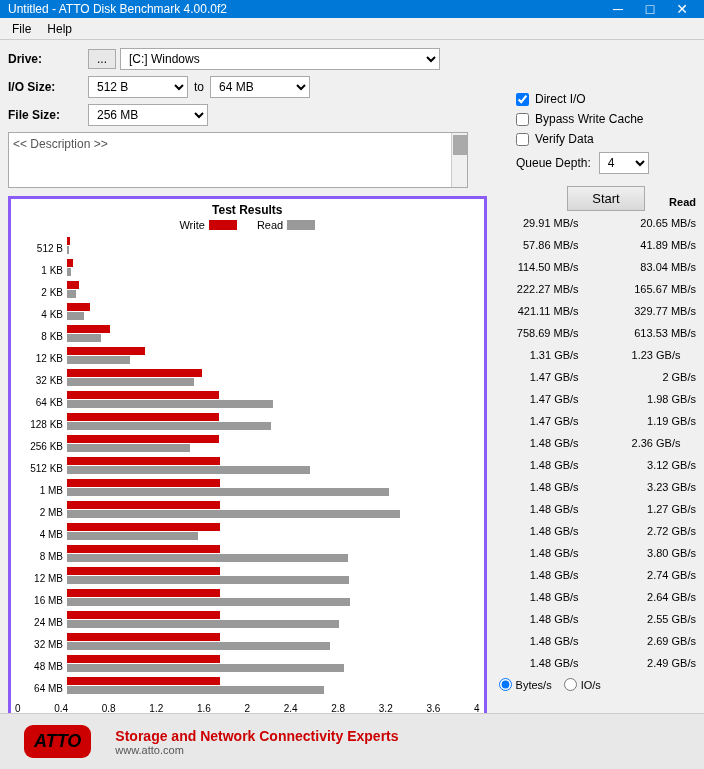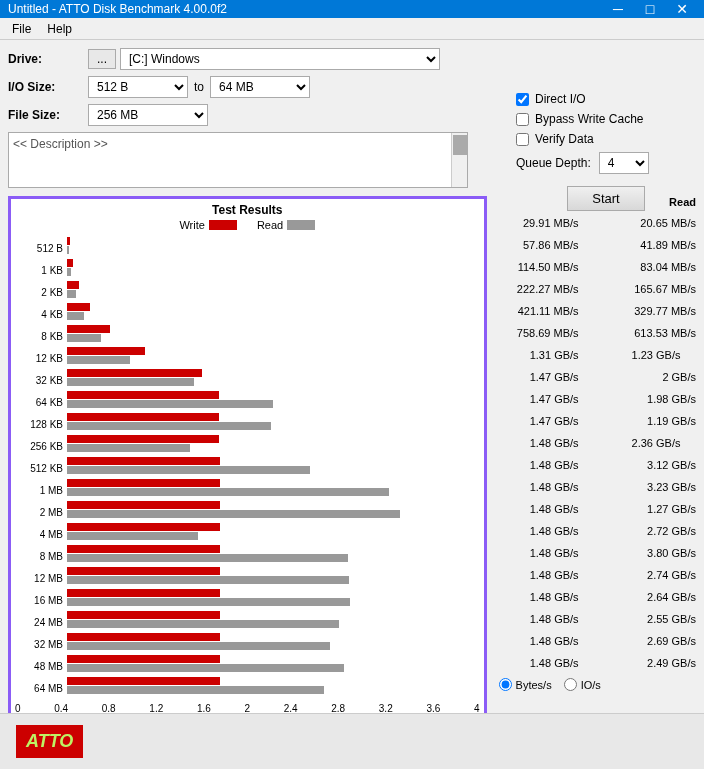--- a/index.html
+++ b/index.html
@@ -230,26 +230,27 @@
       left: 0;
       right: 0;
       height: 56px;
       background: #e8e8e8;
       border-top: 1px solid #ccc;
       display: flex;
       align-items: center;
     }
     .atto-logo {
       background: #cc0000;
-      color: #bef264;
+      color: #000000;
       font-weight: 900;
       font-size: 18px;
       padding: 6px 10px;
-      margin: 16px;
+      margin: 24px;
       font-style: italic;
+      border-radius: 9px;
     }
     .footer-text {
       font-size: 14px;
       font-weight: 700;
       color: #cc0000;
     }
     .footer-url {
       font-size: 11px;
       color: #555;
     }
@@ -586,13 +587,17 @@
           <span>IO/s</span>
         </label>
       </div>
     </div>
   </div>
 
 </div>
 
 <div class="footer-bar">
   <div class="atto-logo">ATTO</div>
+  <div>
+    <div class="footer-text">Storage and Network Connectivity Experts</div>
+    <div class="footer-url">www.atto.com</div>
+  </div>
 </div>
 
 </body></html>

